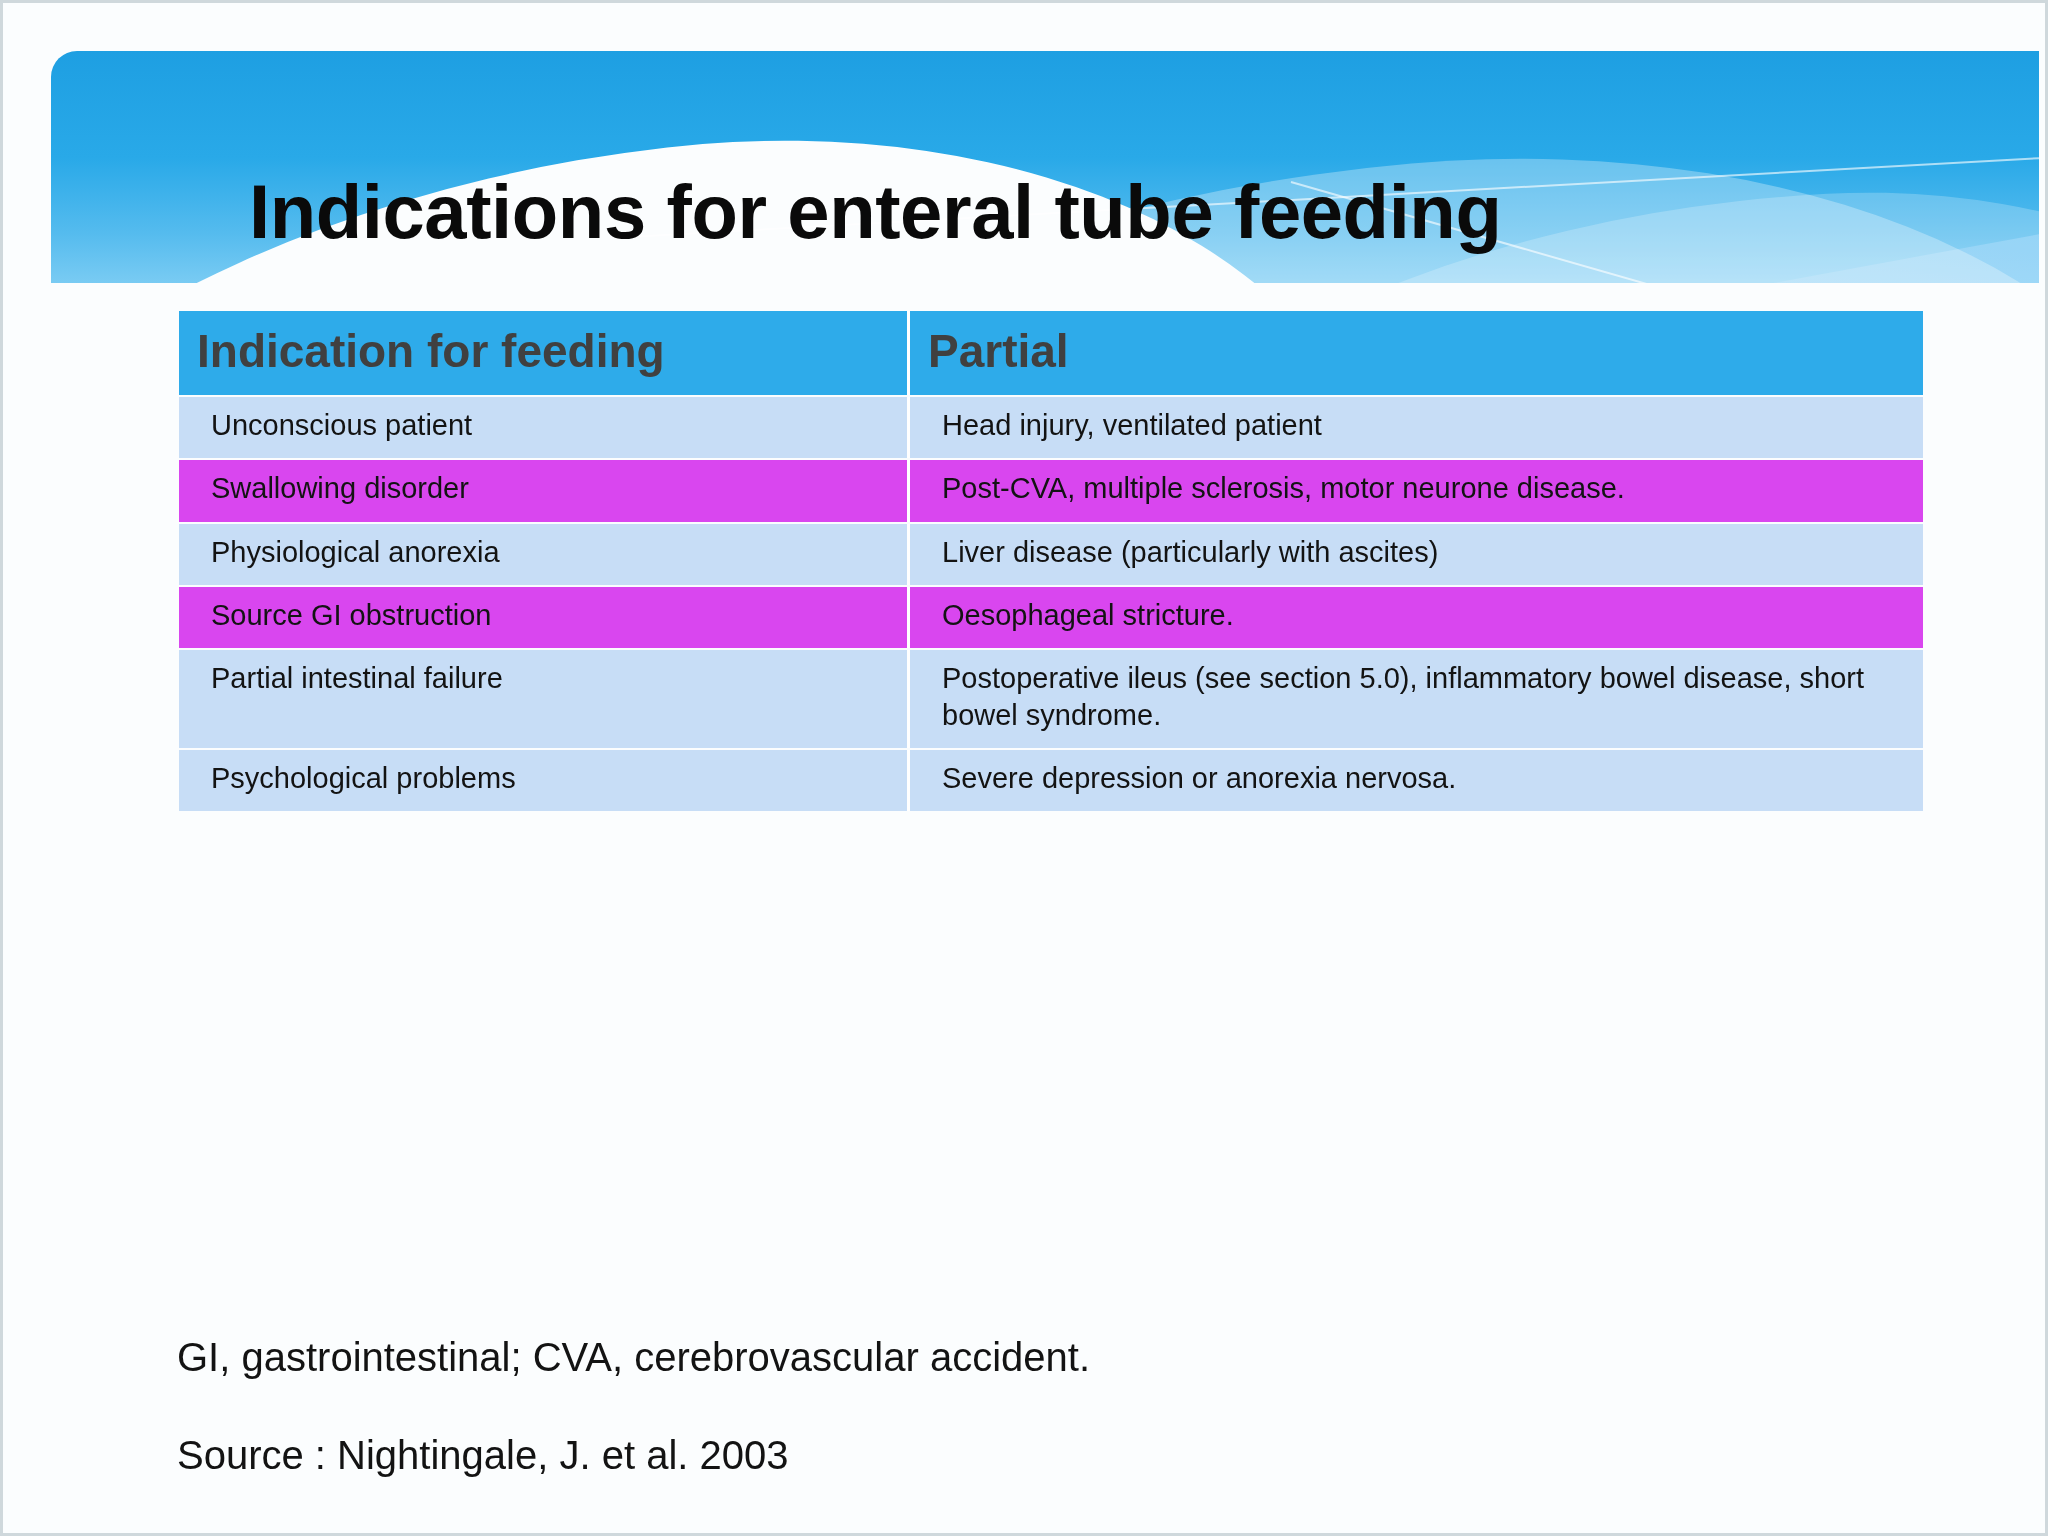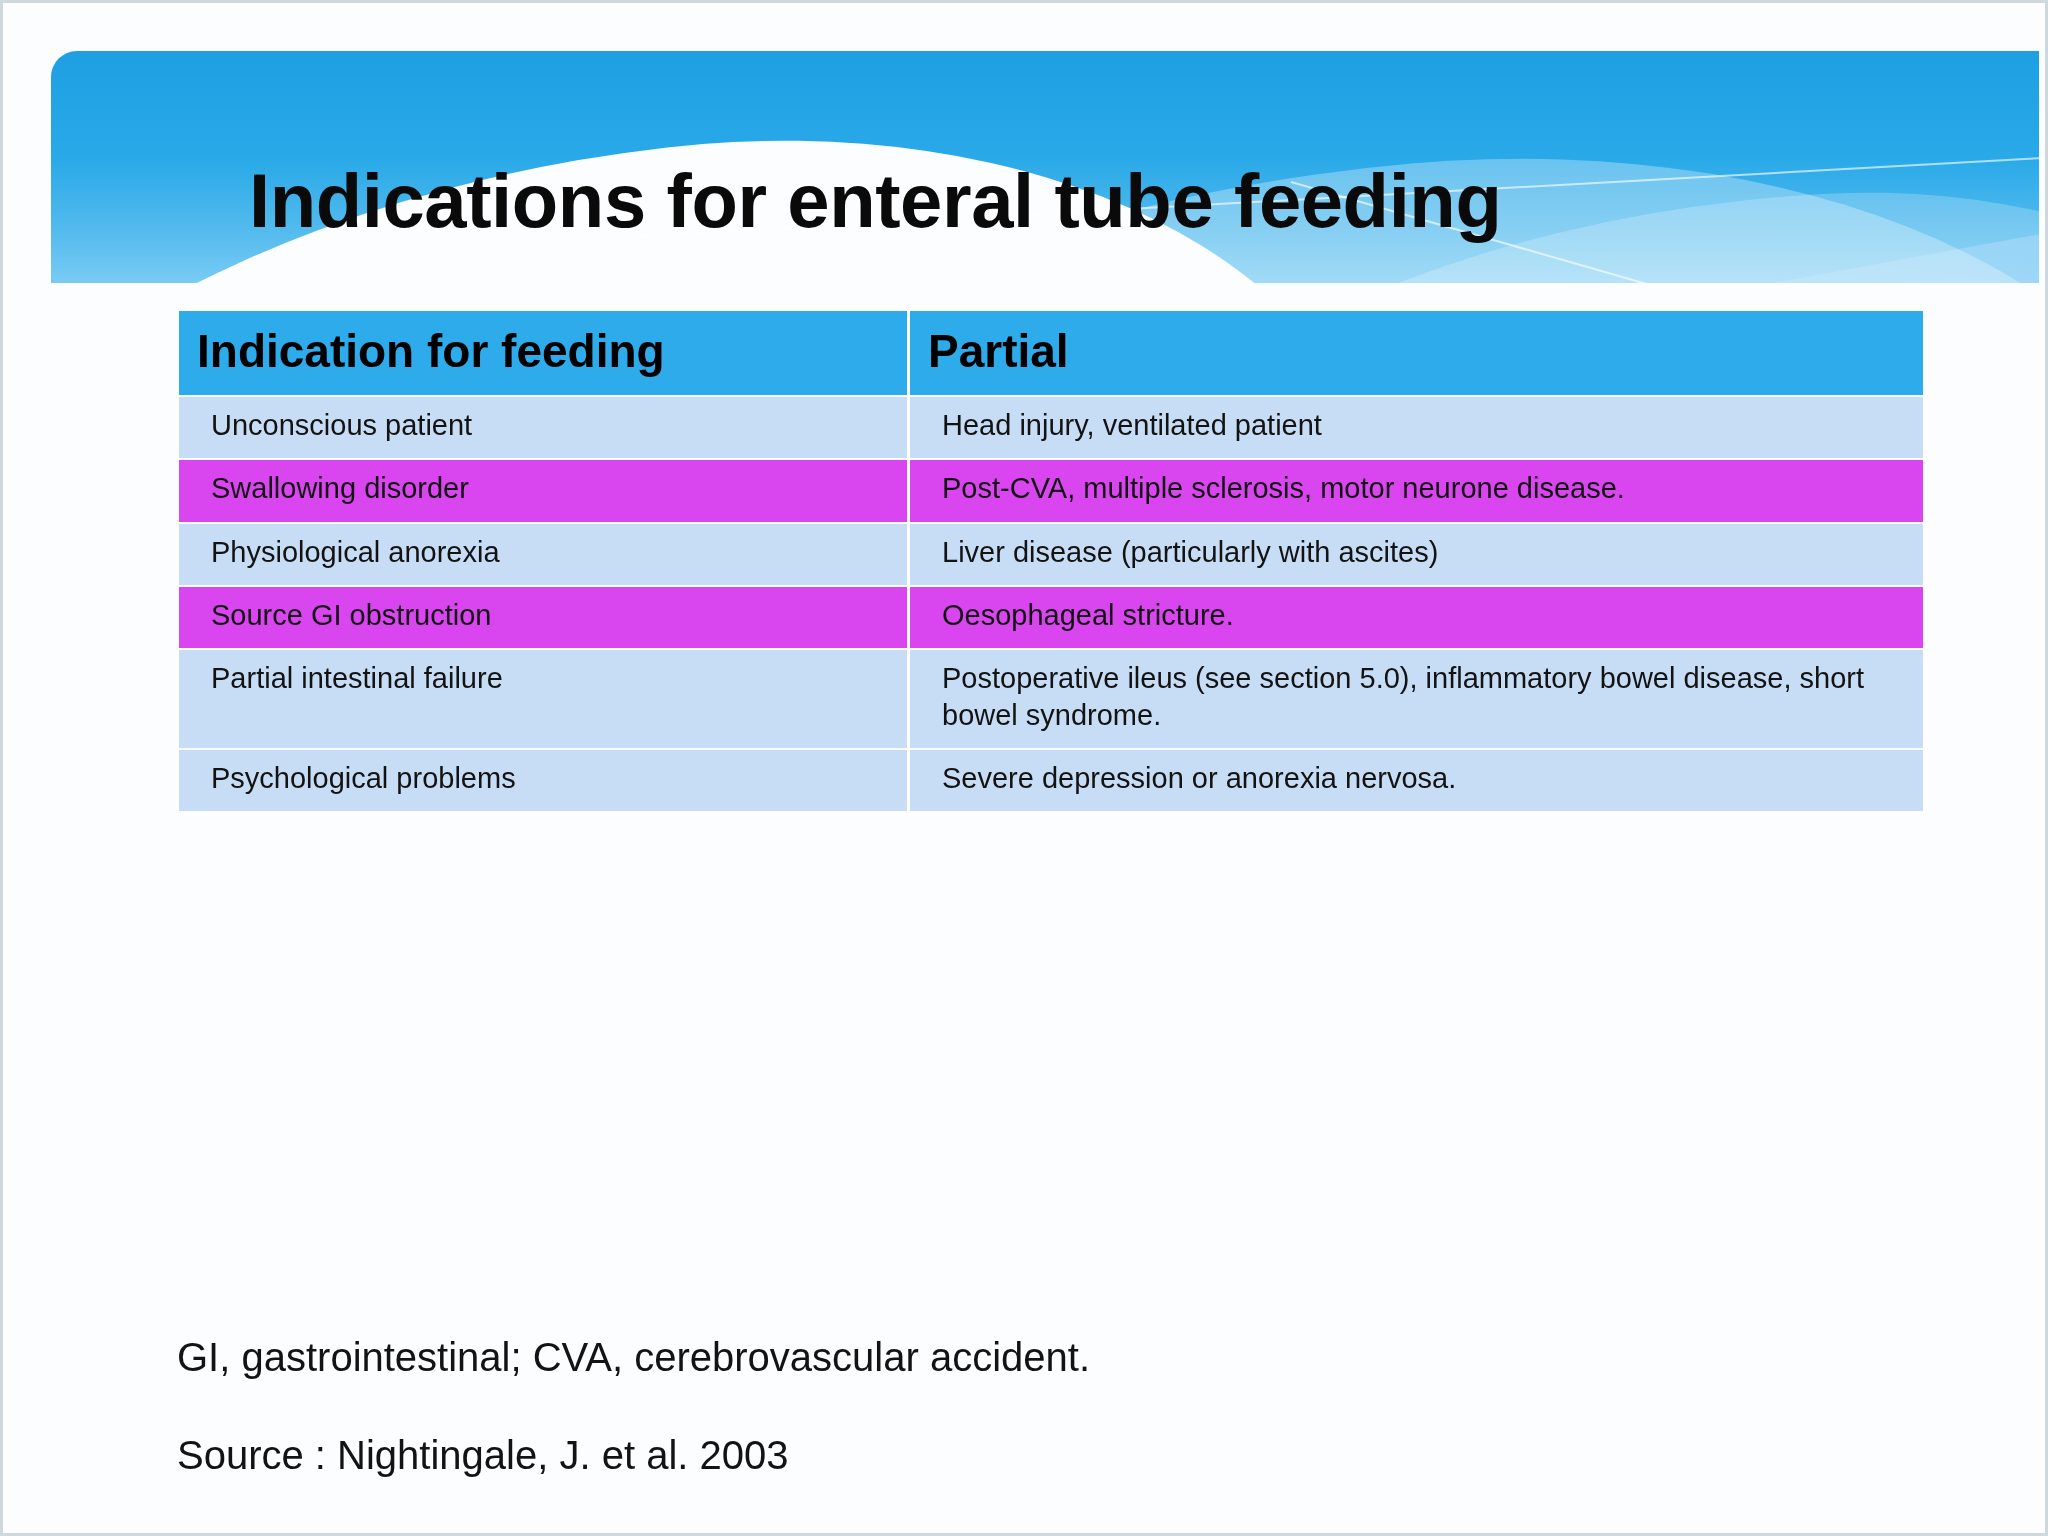--- a/index.html
+++ b/index.html
@@ -83,21 +83,21 @@
     width: 980px;
     height: 200px;
     background: linear-gradient(200deg, rgba(120,200,245,0.95) 0%, rgba(170,220,248,0.55) 55%, rgba(255,255,255,0) 100%);
     clip-path: polygon(0% 100%, 100% 10%, 100% 100%);
   }
 
   
   #title {
     position: absolute;
     left: 246px;
-    top: 158px;
+    top: 169px;
     width: 1640px;
     font-size: 76px;
     font-weight: bold;
     color: #0a0a0a;
     letter-spacing: -0.4px;
     line-height: 1.05;
     white-space: nowrap;
   }
 
   
@@ -111,21 +111,21 @@
     width: 100%;
     border-collapse: separate;
     border-spacing: 0 2px;
     table-layout: fixed;
   }
   table#main-table col.c1 { width: 728px; }
   table#main-table col.c2 { width: 1016px; }
 
   thead th {
     background: #2eabea;
-    color: #000000;
+    color: #404040;
     font-size: 46px;
     font-weight: bold;
     text-align: left;
     padding: 16px 18px 20px 18px;
     vertical-align: middle;
     line-height: 1.05;
   }
   thead th.col-b { border-left: 3px solid #ffffff; }
 
   tbody td {

